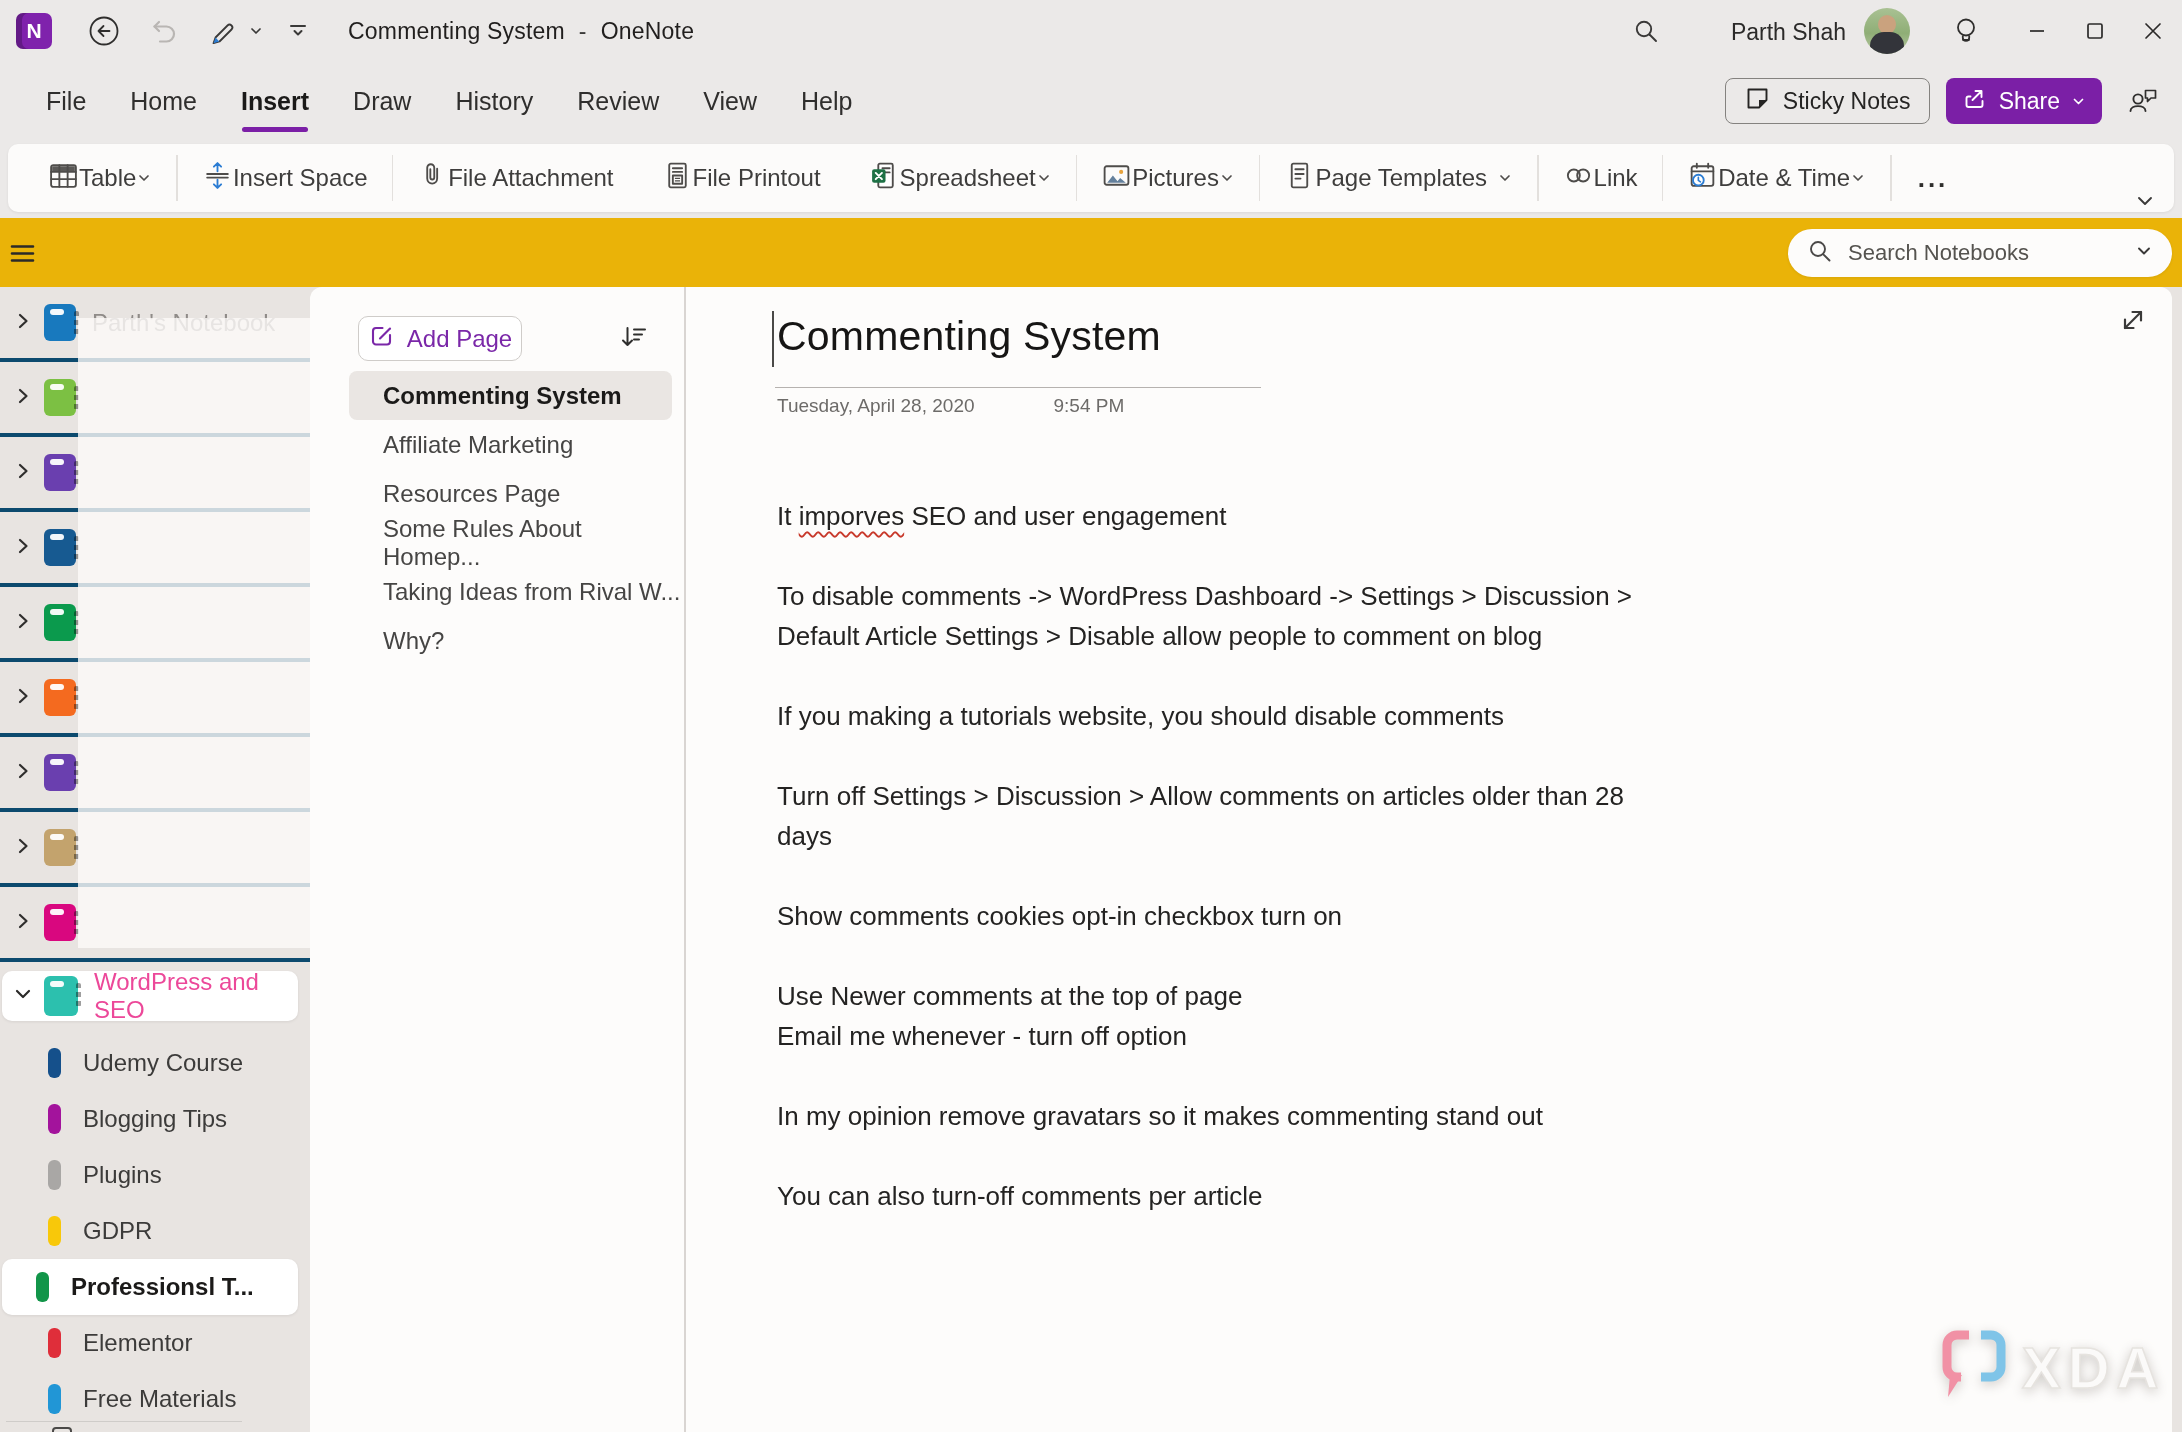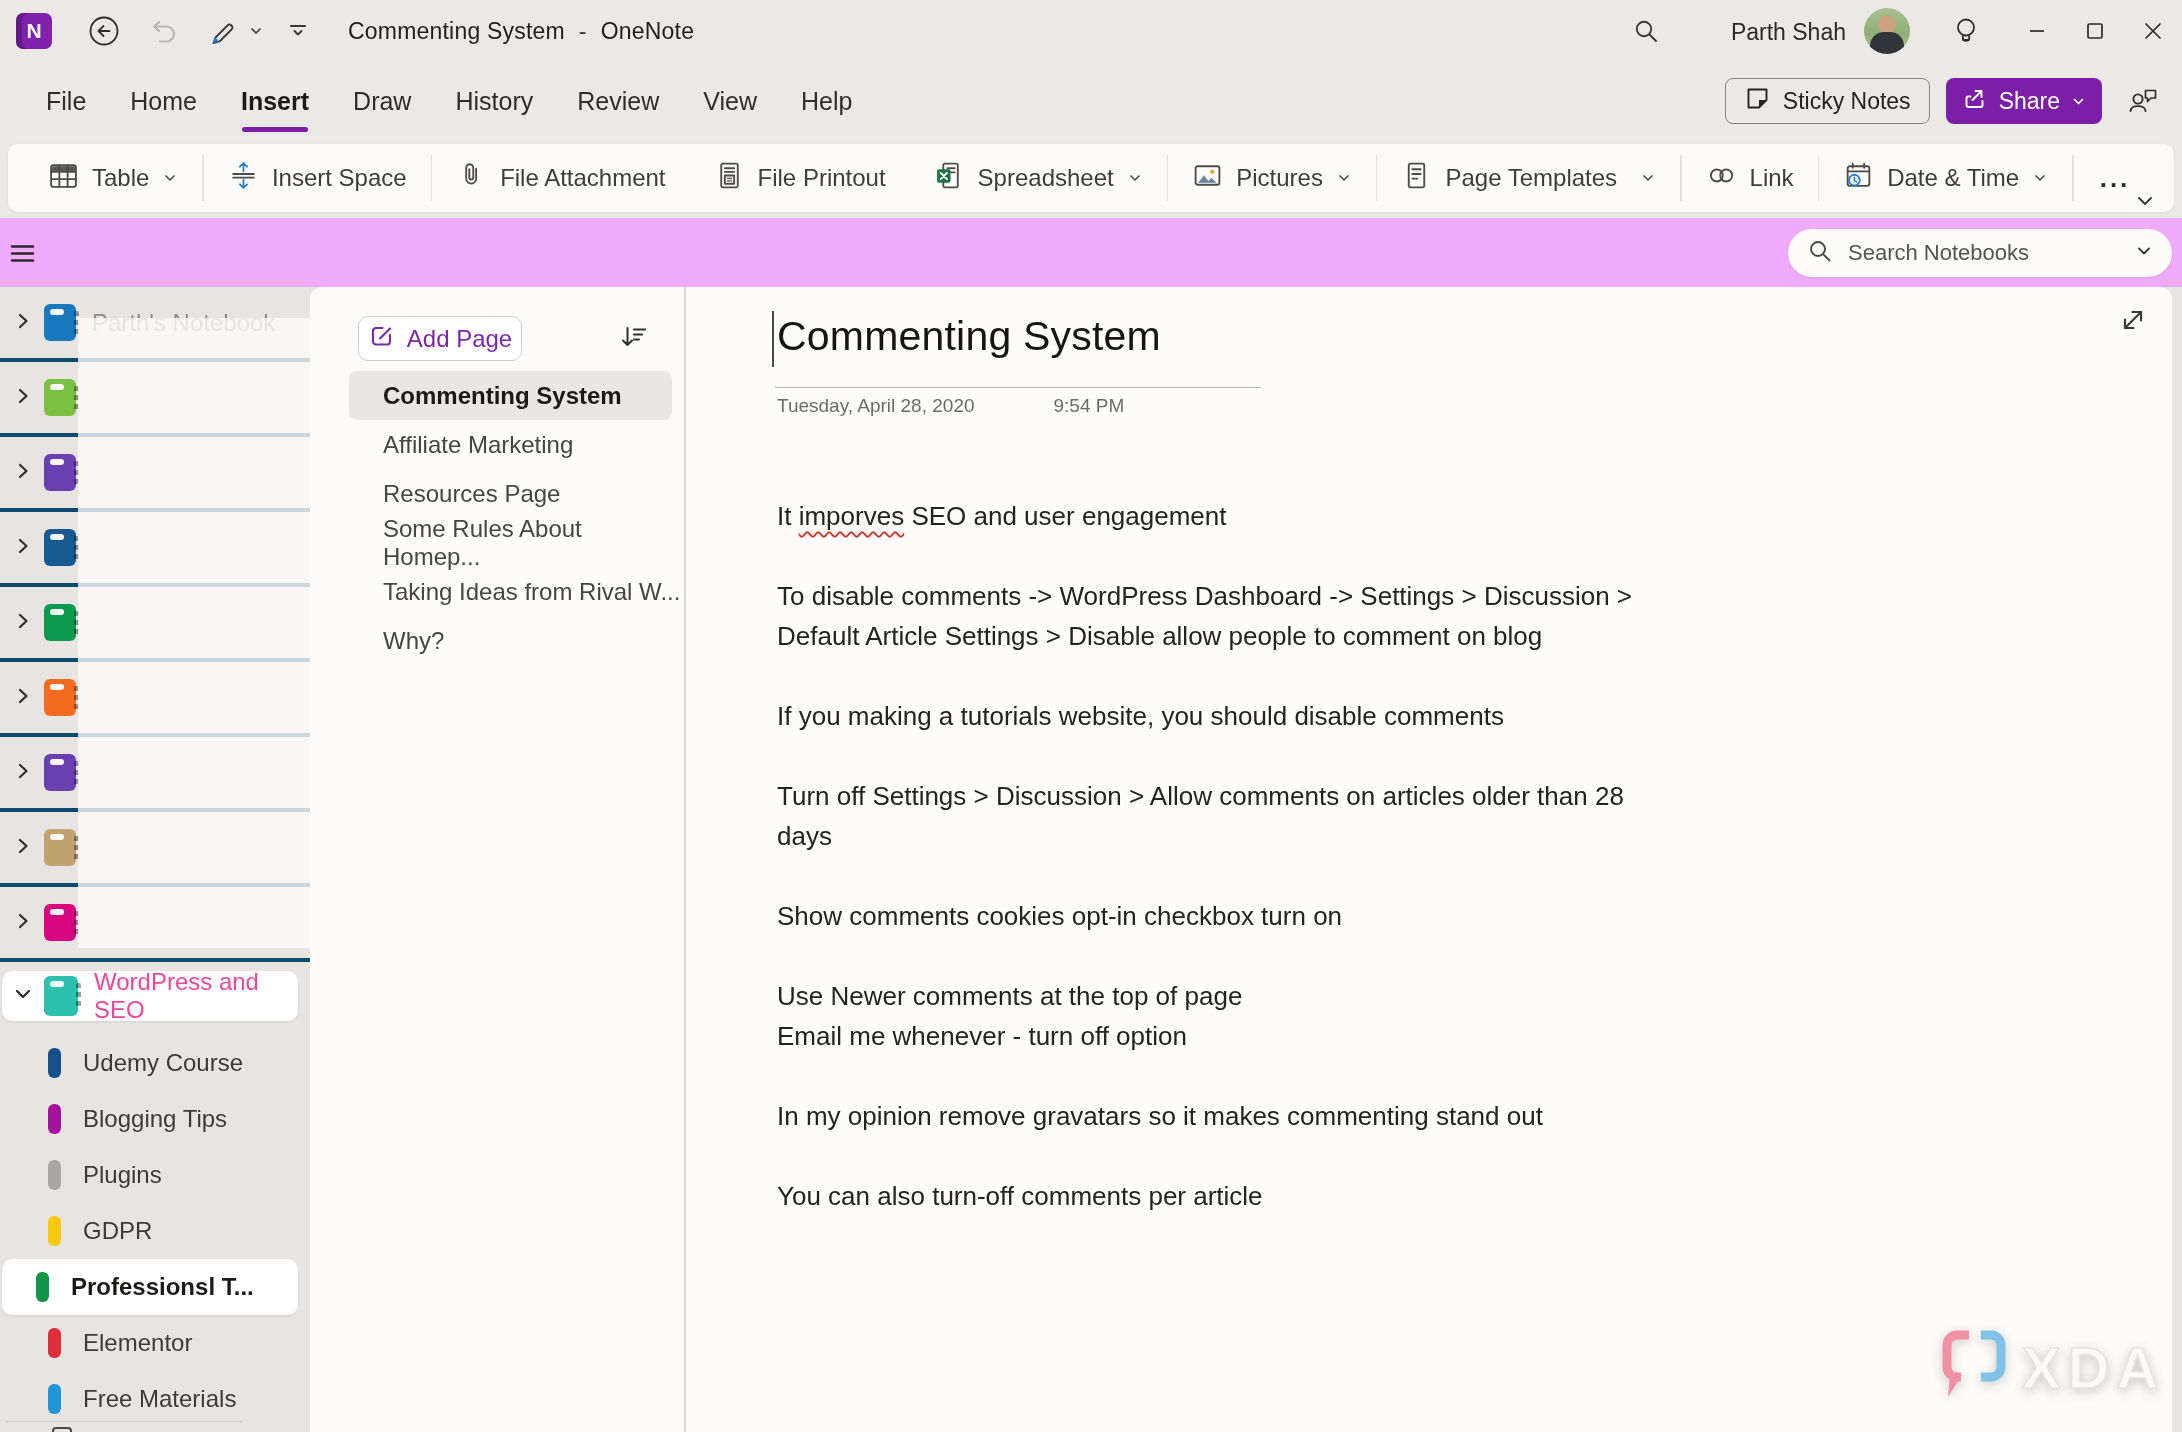--- a/index.html
+++ b/index.html
@@ -37,28 +37,28 @@
             border:1.5px solid #84827f; border-radius:8px; background:transparent; font-size:23px; color:#252423; }
   .btn-share { display:flex; align-items:center; gap:11px; height:46px; padding:0 16px;
             border:none; border-radius:8px; background:#7b1fa6; color:#fff; font-size:23px; }
   .people-wrap { padding:0 8px; }
 
   
   .ribbon { position:relative; height:78px; }
   .ribbon-band { position:absolute; left:8px; right:8px; top:4px; bottom:6px; background:#fcfbfa;
             border-radius:10px; box-shadow:0 1px 3px rgba(0,0,0,.07);
             display:flex; align-items:center; padding:0 16px; }
-  .rib-item { display:flex; align-items:center; gap:13px; padding:0 24px; font-size:24px; color:#3e3d3c; height:52px; }
+  .rib-item { display:flex; align-items:center; padding:0 24px; font-size:24px; color:#3e3d3c; height:52px; }
   .rib-item .chev-sp { margin-left:10px; }
   .rib-sep { width:1.5px; height:46px; background:#e3e0dd; }
   .rib-overflow { font-size:26px; color:#2f2e2d; letter-spacing:3px; padding:0 26px; font-weight:bold; }
   .rib-collapse { position:absolute; right:26px; bottom:6px; }
 
   
-  .toolbar-row { position:relative; height:69px; background:#f0abfc; }
+  .toolbar-row { position:relative; height:69px; background:#eab308; }
   .hamburger { position:absolute; left:9px; top:22px; }
   .search-pill { position:absolute; right:10px; top:11px; width:384px; height:48px; background:#fdfcfb;
             border-radius:26px; box-shadow:0 1px 3px rgba(0,0,0,.08); display:flex; align-items:center; padding:0 18px; }
   .search-pill .ph { font-size:22px; color:#55534f; margin-left:14px; flex:1; }
 
   
   .main { position:relative; height:1223px; background:#e8e4e1; }
 
   
   .sidebar { position:absolute; left:0; top:0; bottom:0; width:310px; }

